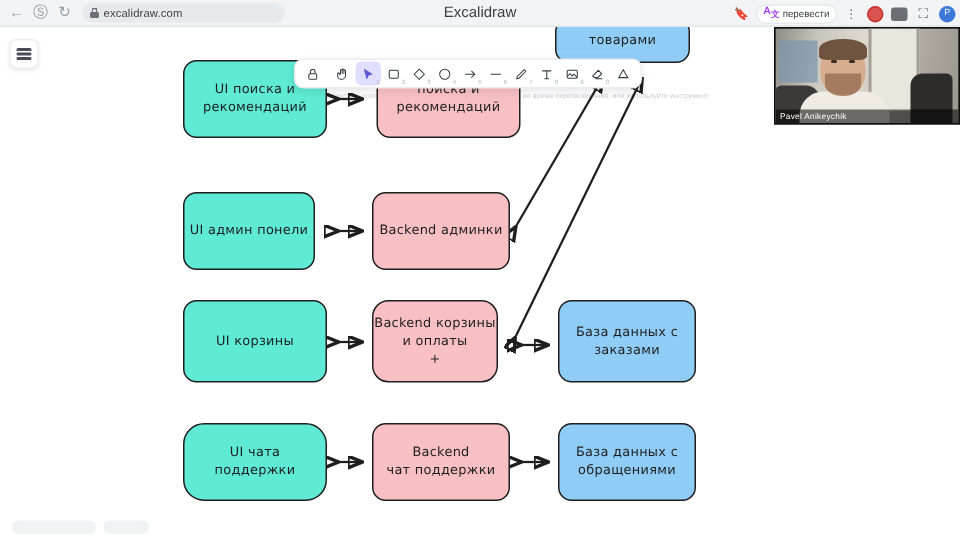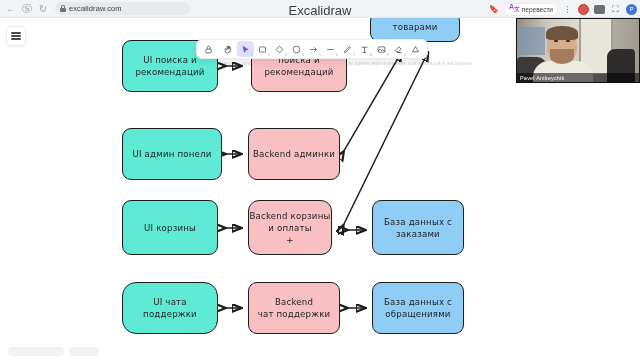--- a/index.html
+++ b/index.html
@@ -32,21 +32,21 @@
     display:flex; align-items:center; gap:3px;
     padding:0 7px 0 5px;
   }
   .lock-ico { width:6px; height:7px; position:relative; flex:none; }
   .lock-ico .body { position:absolute; bottom:0; left:0; width:6px; height:4px; background:#6c7278; border-radius:1px;}
   .lock-ico .shackle { position:absolute; top:0; left:1.3px; width:3.4px; height:3.4px; border:1px solid #6c7278; border-bottom:none; border-radius:2px 2px 0 0;}
   .url-text { font-size:7.5px; color:#3c4043; white-space:nowrap; letter-spacing:.1px; }
 
   .tab-title {
     position:absolute; left:0; right:0; top:3px;
-    text-align:center; font-size:13px; color:#3c4043;
+    text-align:center; font-size:10px; color:#3c4043;
     pointer-events:none;
   }
 
   .chrome-right {
     position:absolute; right:2px; top:0; height:18px;
     display:flex; align-items:center; gap:3px;
   }
   .c-ico { width:13px; height:13px; display:flex; align-items:center; justify-content:center; color:#5f6368; font-size:8px; }
   .translate-pill {
     display:flex; align-items:center; gap:2px;
@@ -223,21 +223,21 @@
           <span class="ln">товарами</span>
         </div>
         <div class="node green" style="left: 122px; top: 22px; width: 96px; height: 52px;">
           <span class="ln">UI поиска и</span>
           <span class="ln">рекомендаций</span>
         </div>
         <div class="node pink" style="left: 251px; top: 22px; width: 96px; height: 52px; text-align: right;">
           <span class="ln">поиска и</span>
           <span class="ln">рекомендаций</span>
         </div>
-        <div class="node green" style="left: 122px; top: 110px; width: 100px; height: 52px;">
+        <div class="node green" style="left: 122px; top: 110px; width: 88px; height: 52px;">
           <span class="ln">UI админ понели</span>
         </div>
         <div class="node pink" style="left: 248px; top: 110px; width: 92px; height: 52px;">
           <span class="ln">Backend админки</span>
         </div>
         <div class="node green" style="left: 122px; top: 182px; width: 96px; height: 55px;">
           <span class="ln">UI корзины</span>
         </div>
         <div class="node pink" style="left: 248px; top: 182px; width: 84px; height: 55px; border-radius: 11px;">
           <span class="ln">Backend корзины</span>

